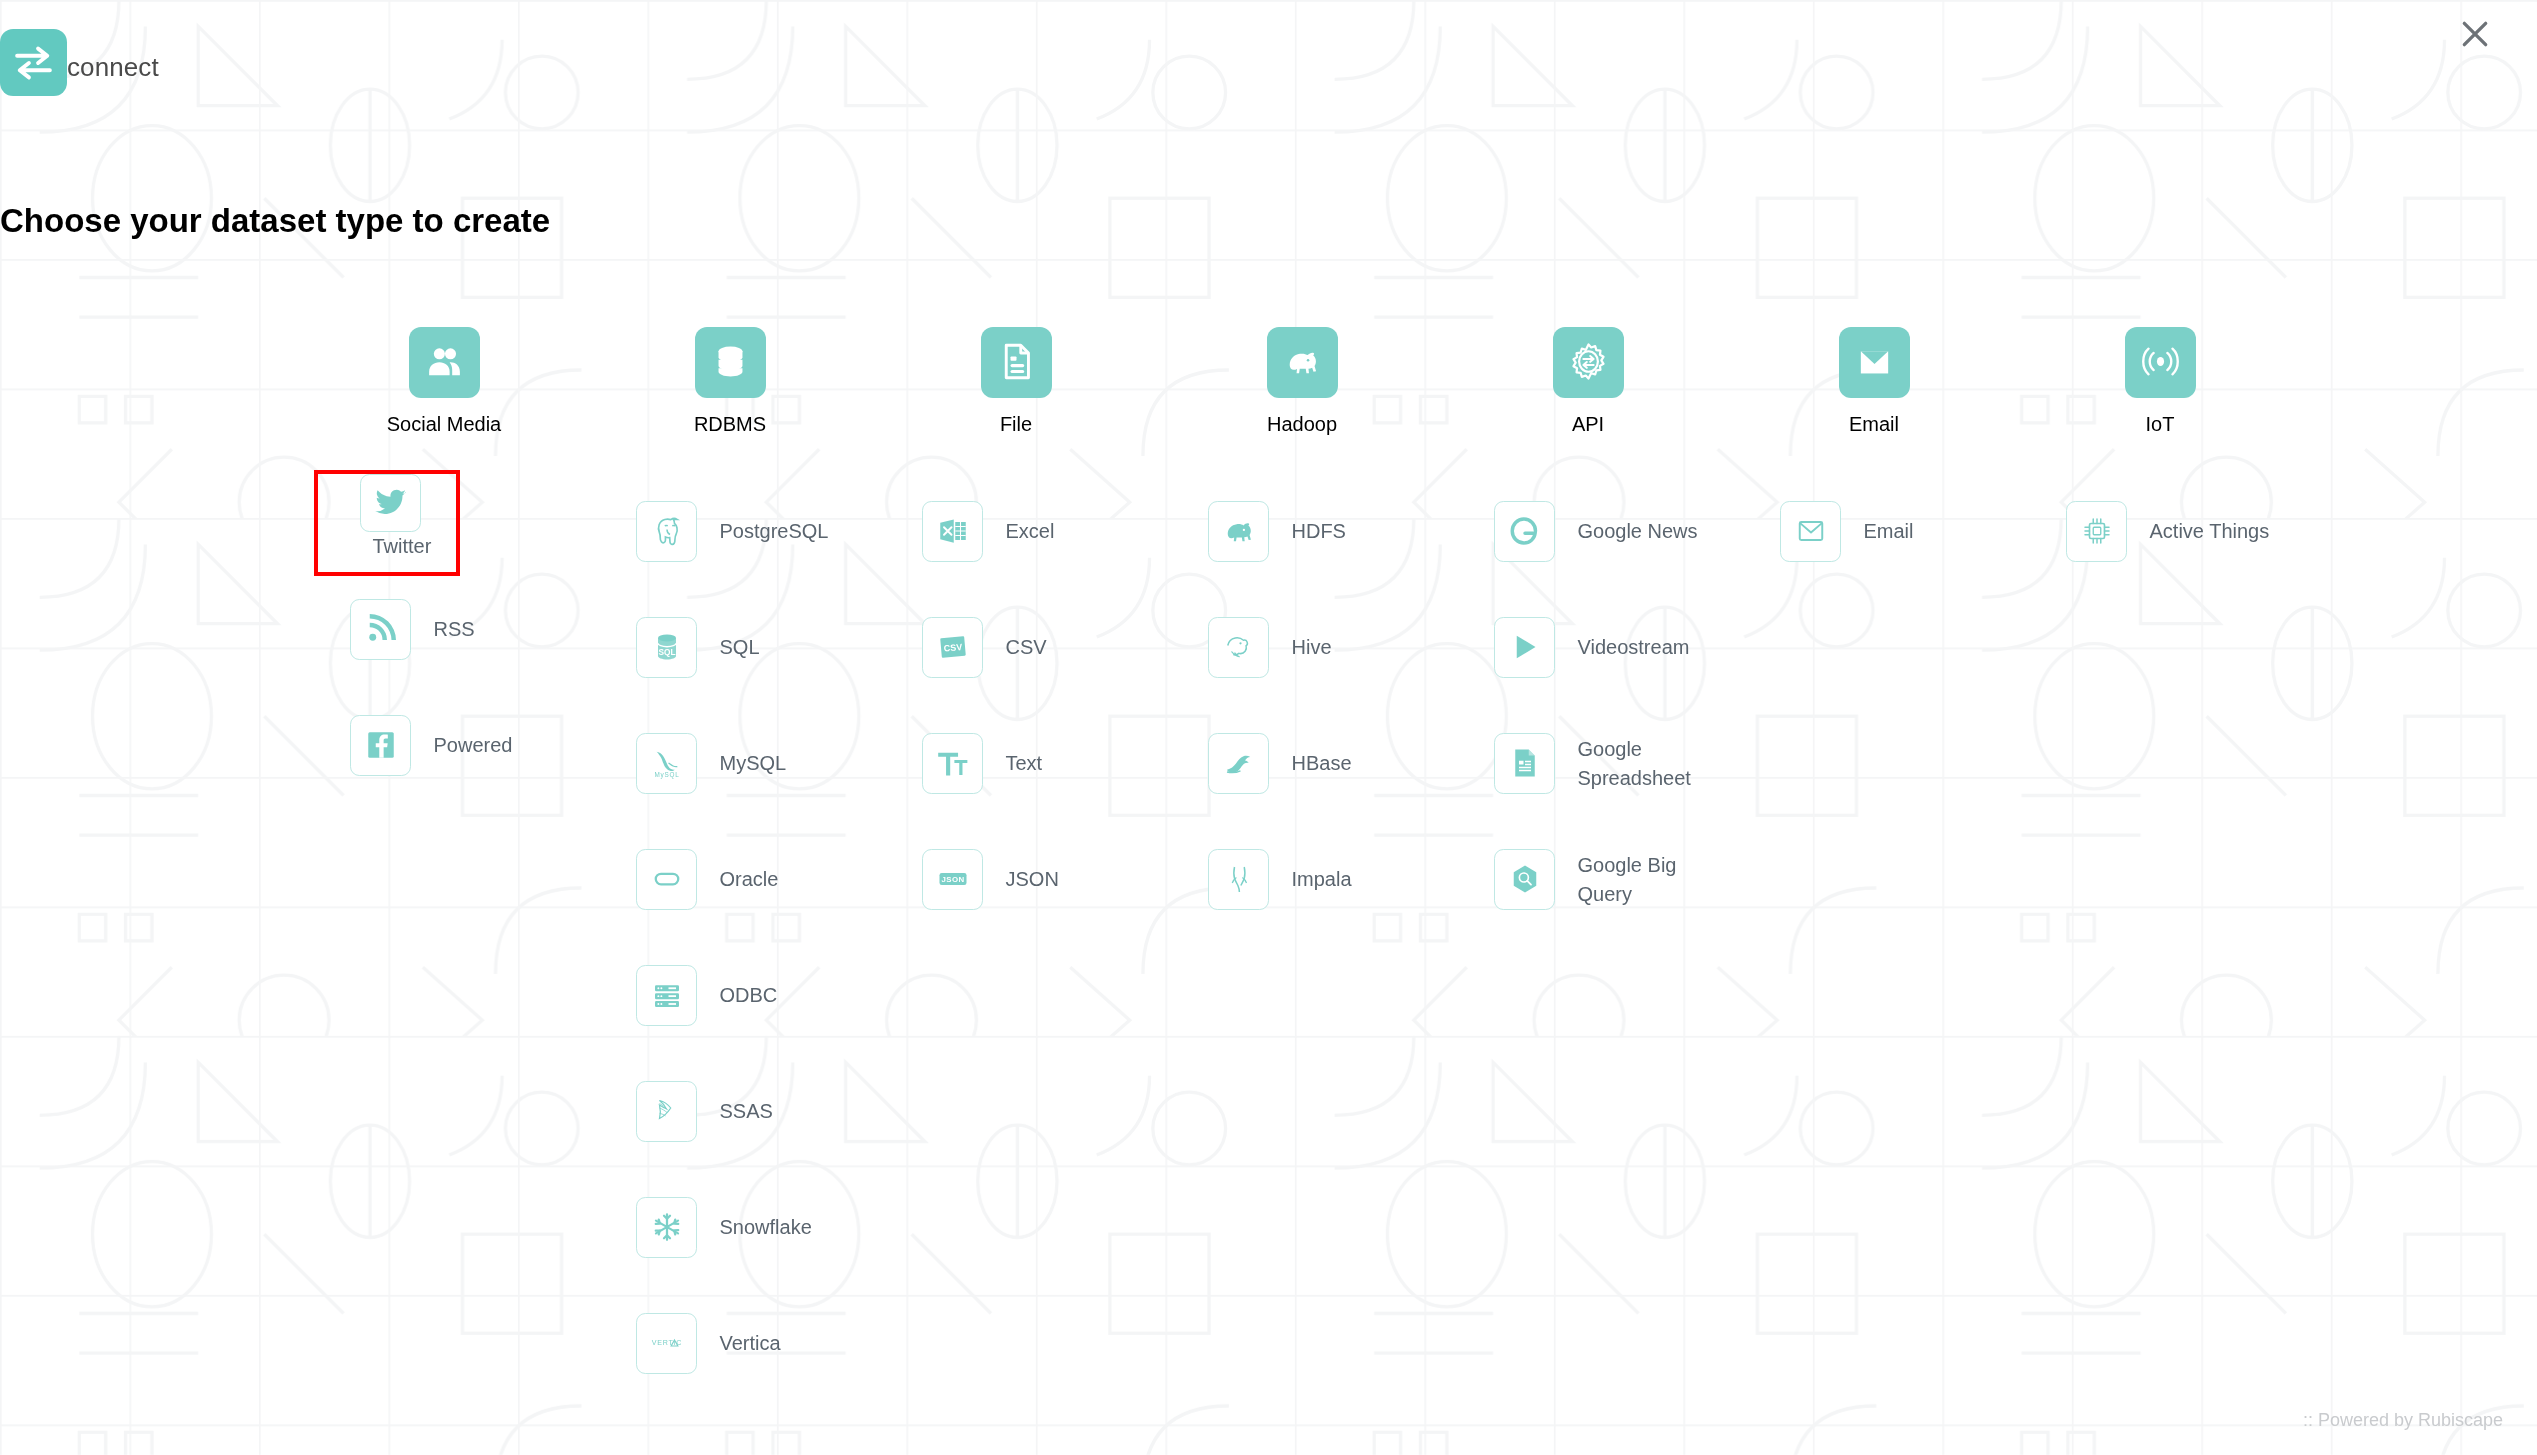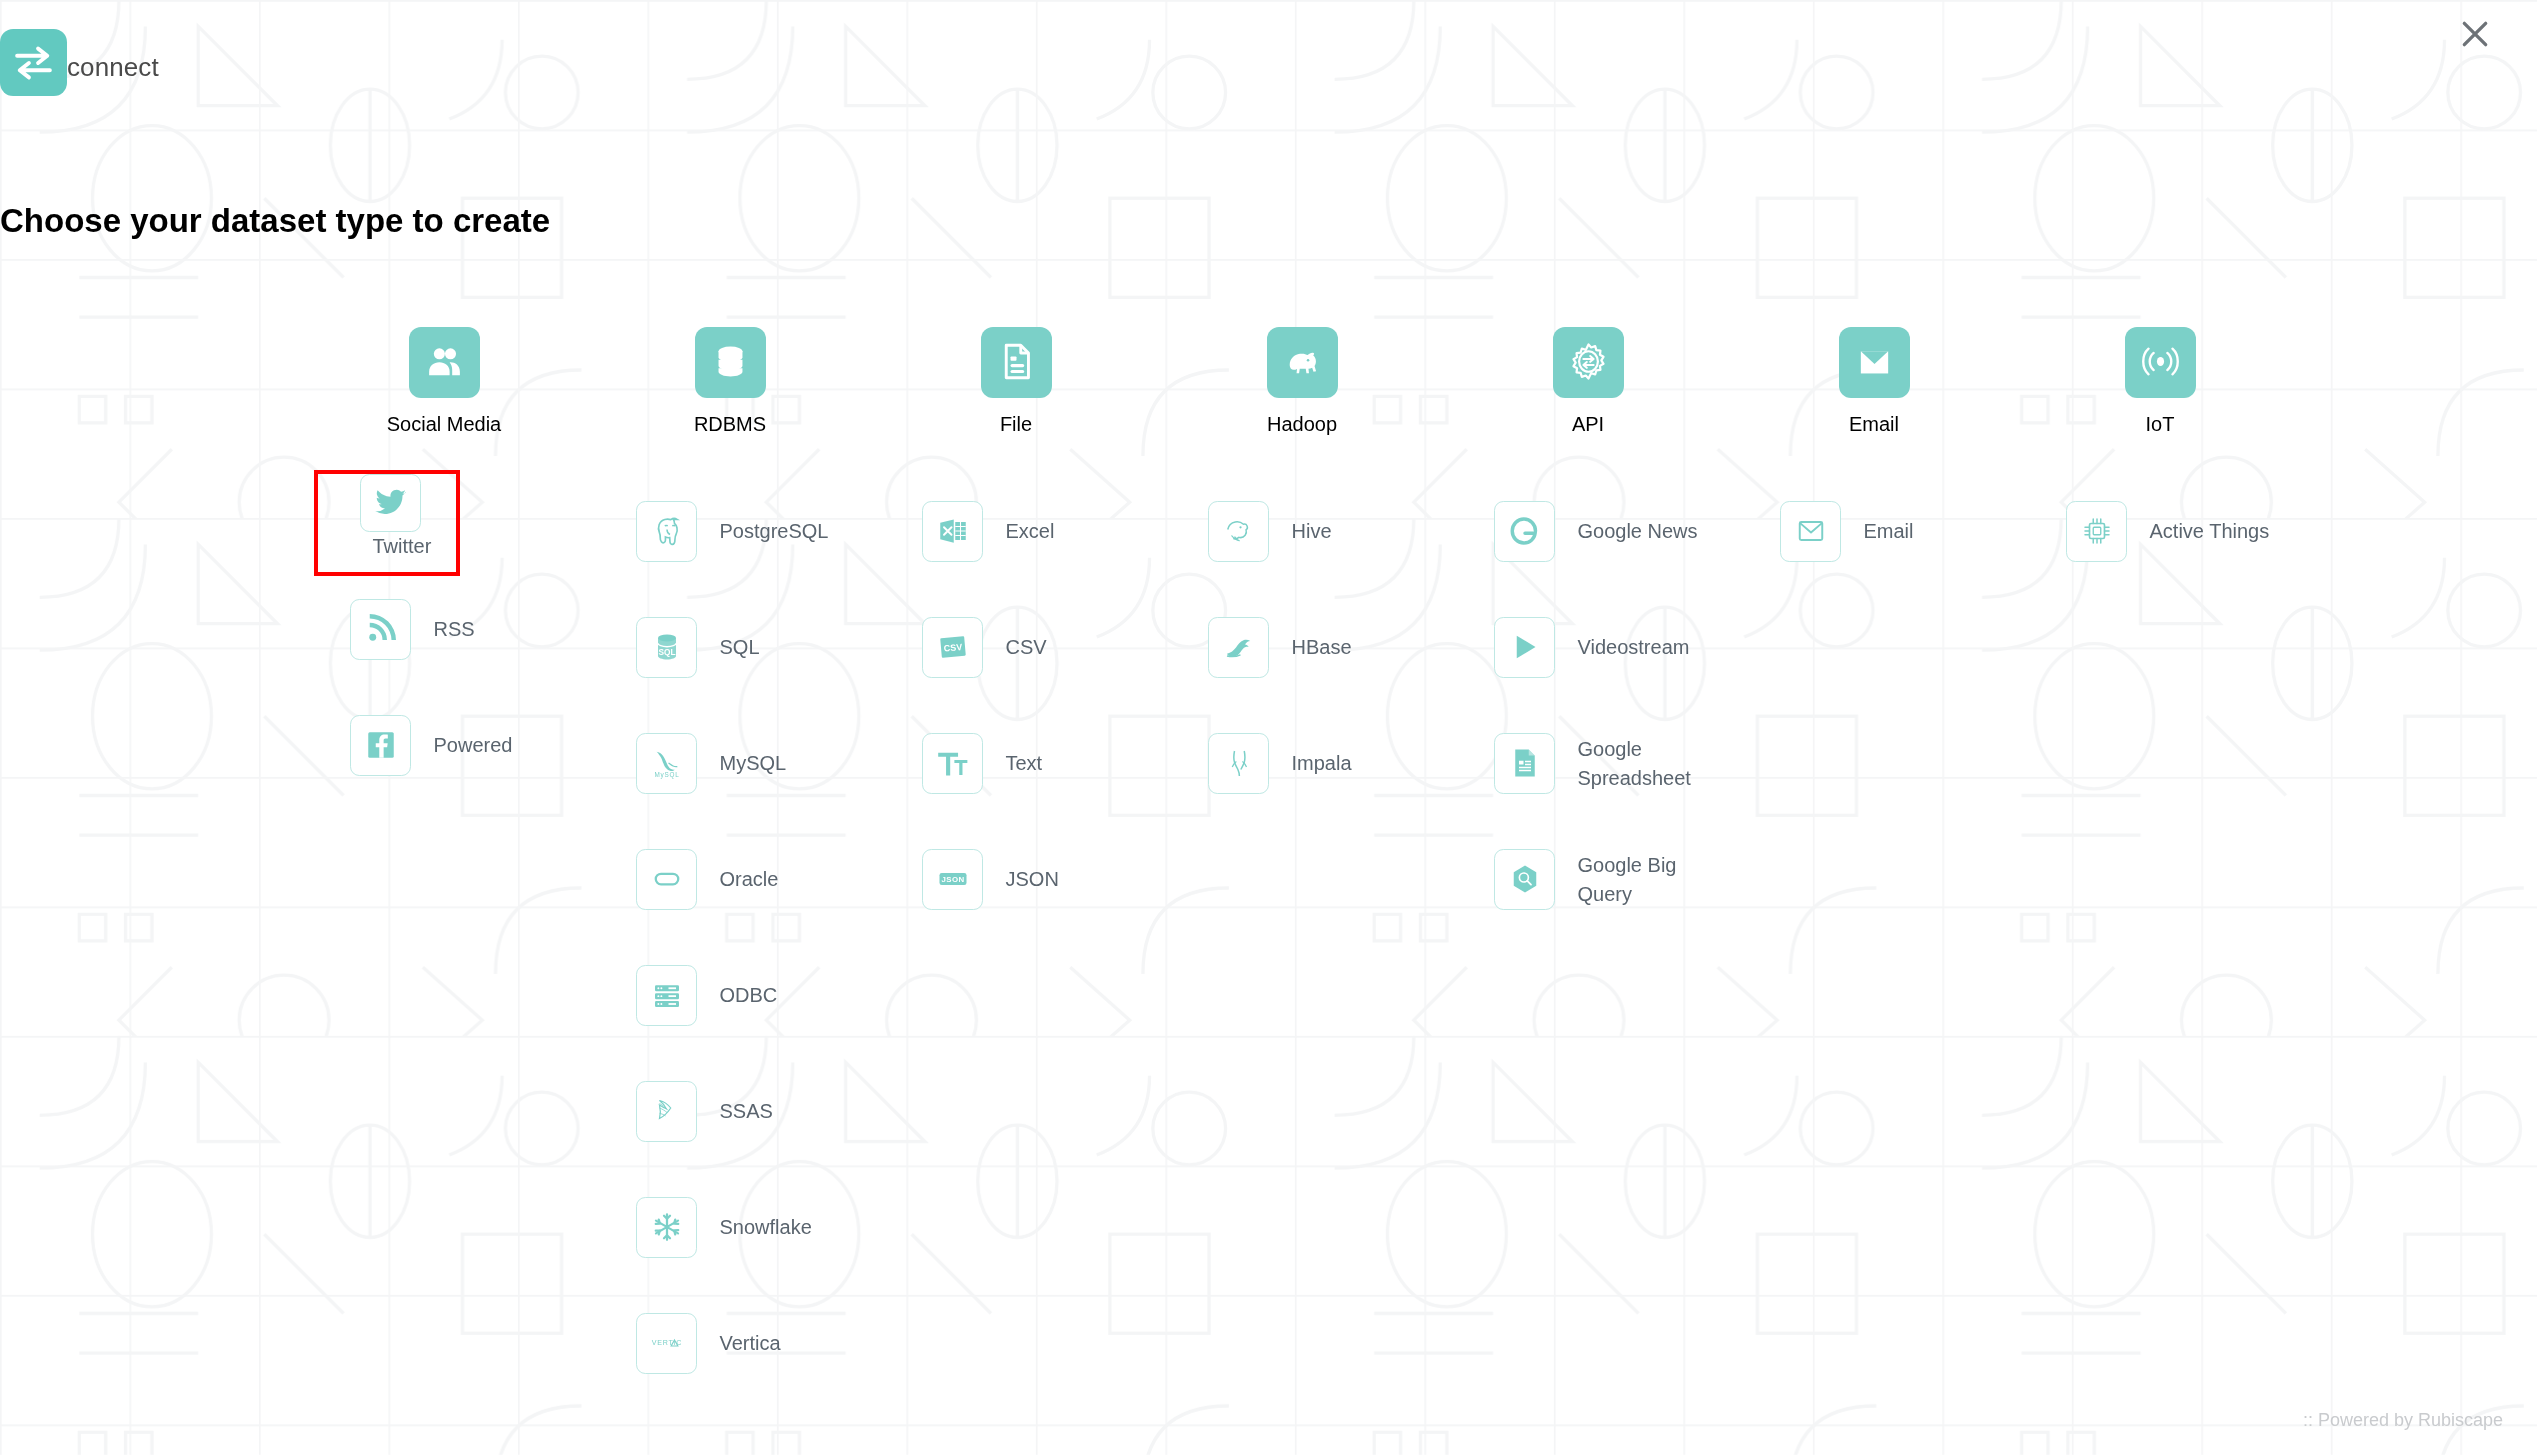--- a/index.html
+++ b/index.html
@@ -419,20 +419,29 @@
           <span><svg width="41" height="41" viewBox="0 0 48 48">
     <path d="M9 28c0-7 5-12 12-13 4-.6 7 .4 9 1.5 2-2 5-3.5 7-2.5 1 .5.6 2-.5 2.8 2 1.6 3.2 4.3 3.2 7.2 0 2-.6 3.8-1.6 5.2l1.8 6.3-3 .6-1.6-4.9c-1.3.7-2.8 1.1-4.3 1.2l.6 5.4h-3l-.8-5.3h-7l-.8 5.3h-3l.6-5.1C12 35.4 9 32 9 28z" fill="#ffffff"></path>
     <circle cx="30.5" cy="22.5" r="1.5" fill="#7bd0c8"></circle>
             </svg></span>
         </div>
         <div class="cat-label">Hadoop</div>
         <div class="items">
           <div class="item">
             <div class="item-tile">
               <span><svg width="36" height="36" viewBox="0 0 48 48">
+    <path d="M9 28c0-7 5-12 12-13 4-.6 7 .4 9 1.5 2-2 5-3.5 7-2.5 1 .5.6 2-.5 2.8 2 1.6 3.2 4.3 3.2 7.2 0 2-.6 3.8-1.6 5.2l1.8 6.3-3 .6-1.6-4.9c-1.3.7-2.8 1.1-4.3 1.2l.6 5.4h-3l-.8-5.3h-7l-.8 5.3h-3l.6-5.1C12 35.4 9 32 9 28z" fill="#7bd0c8"></path>
+    <circle cx="30.5" cy="22.5" r="1.5" fill="#ffffff"></circle>
+                </svg></span>
+            </div>
+            <div class="item-label">HDFS</div>
+          </div>
+          <div class="item">
+            <div class="item-tile">
+              <span><svg width="36" height="36" viewBox="0 0 48 48">
     <path d="M9 22c1-5 5-9 10-10 4-.8 8 .4 11 3 2-.5 4 .5 4.8 2.3.8 1.8.2 4-1.4 5.2.8 2.4.4 5.2-1.2 7.2-2 2.6-5.4 3.6-8.5 2.8-2 1.8-4.8 2.4-7.3 1.5" fill="none" stroke="#7bd0c8" stroke-width="2"></path>
     <path d="M14 30c2 3 5 5.5 8.5 6.5 M18 31.5c1.5 2.6 4 4.6 6.8 5.6" fill="none" stroke="#7bd0c8" stroke-width="1.7"></path>
     <circle cx="26" cy="19" r="1.5" fill="#7bd0c8"></circle>
                 </svg></span>
             </div>
             <div class="item-label">Hive</div>
           </div>
           <div class="item">
             <div class="item-tile">
               <span><svg width="36" height="36" viewBox="0 0 48 48">

